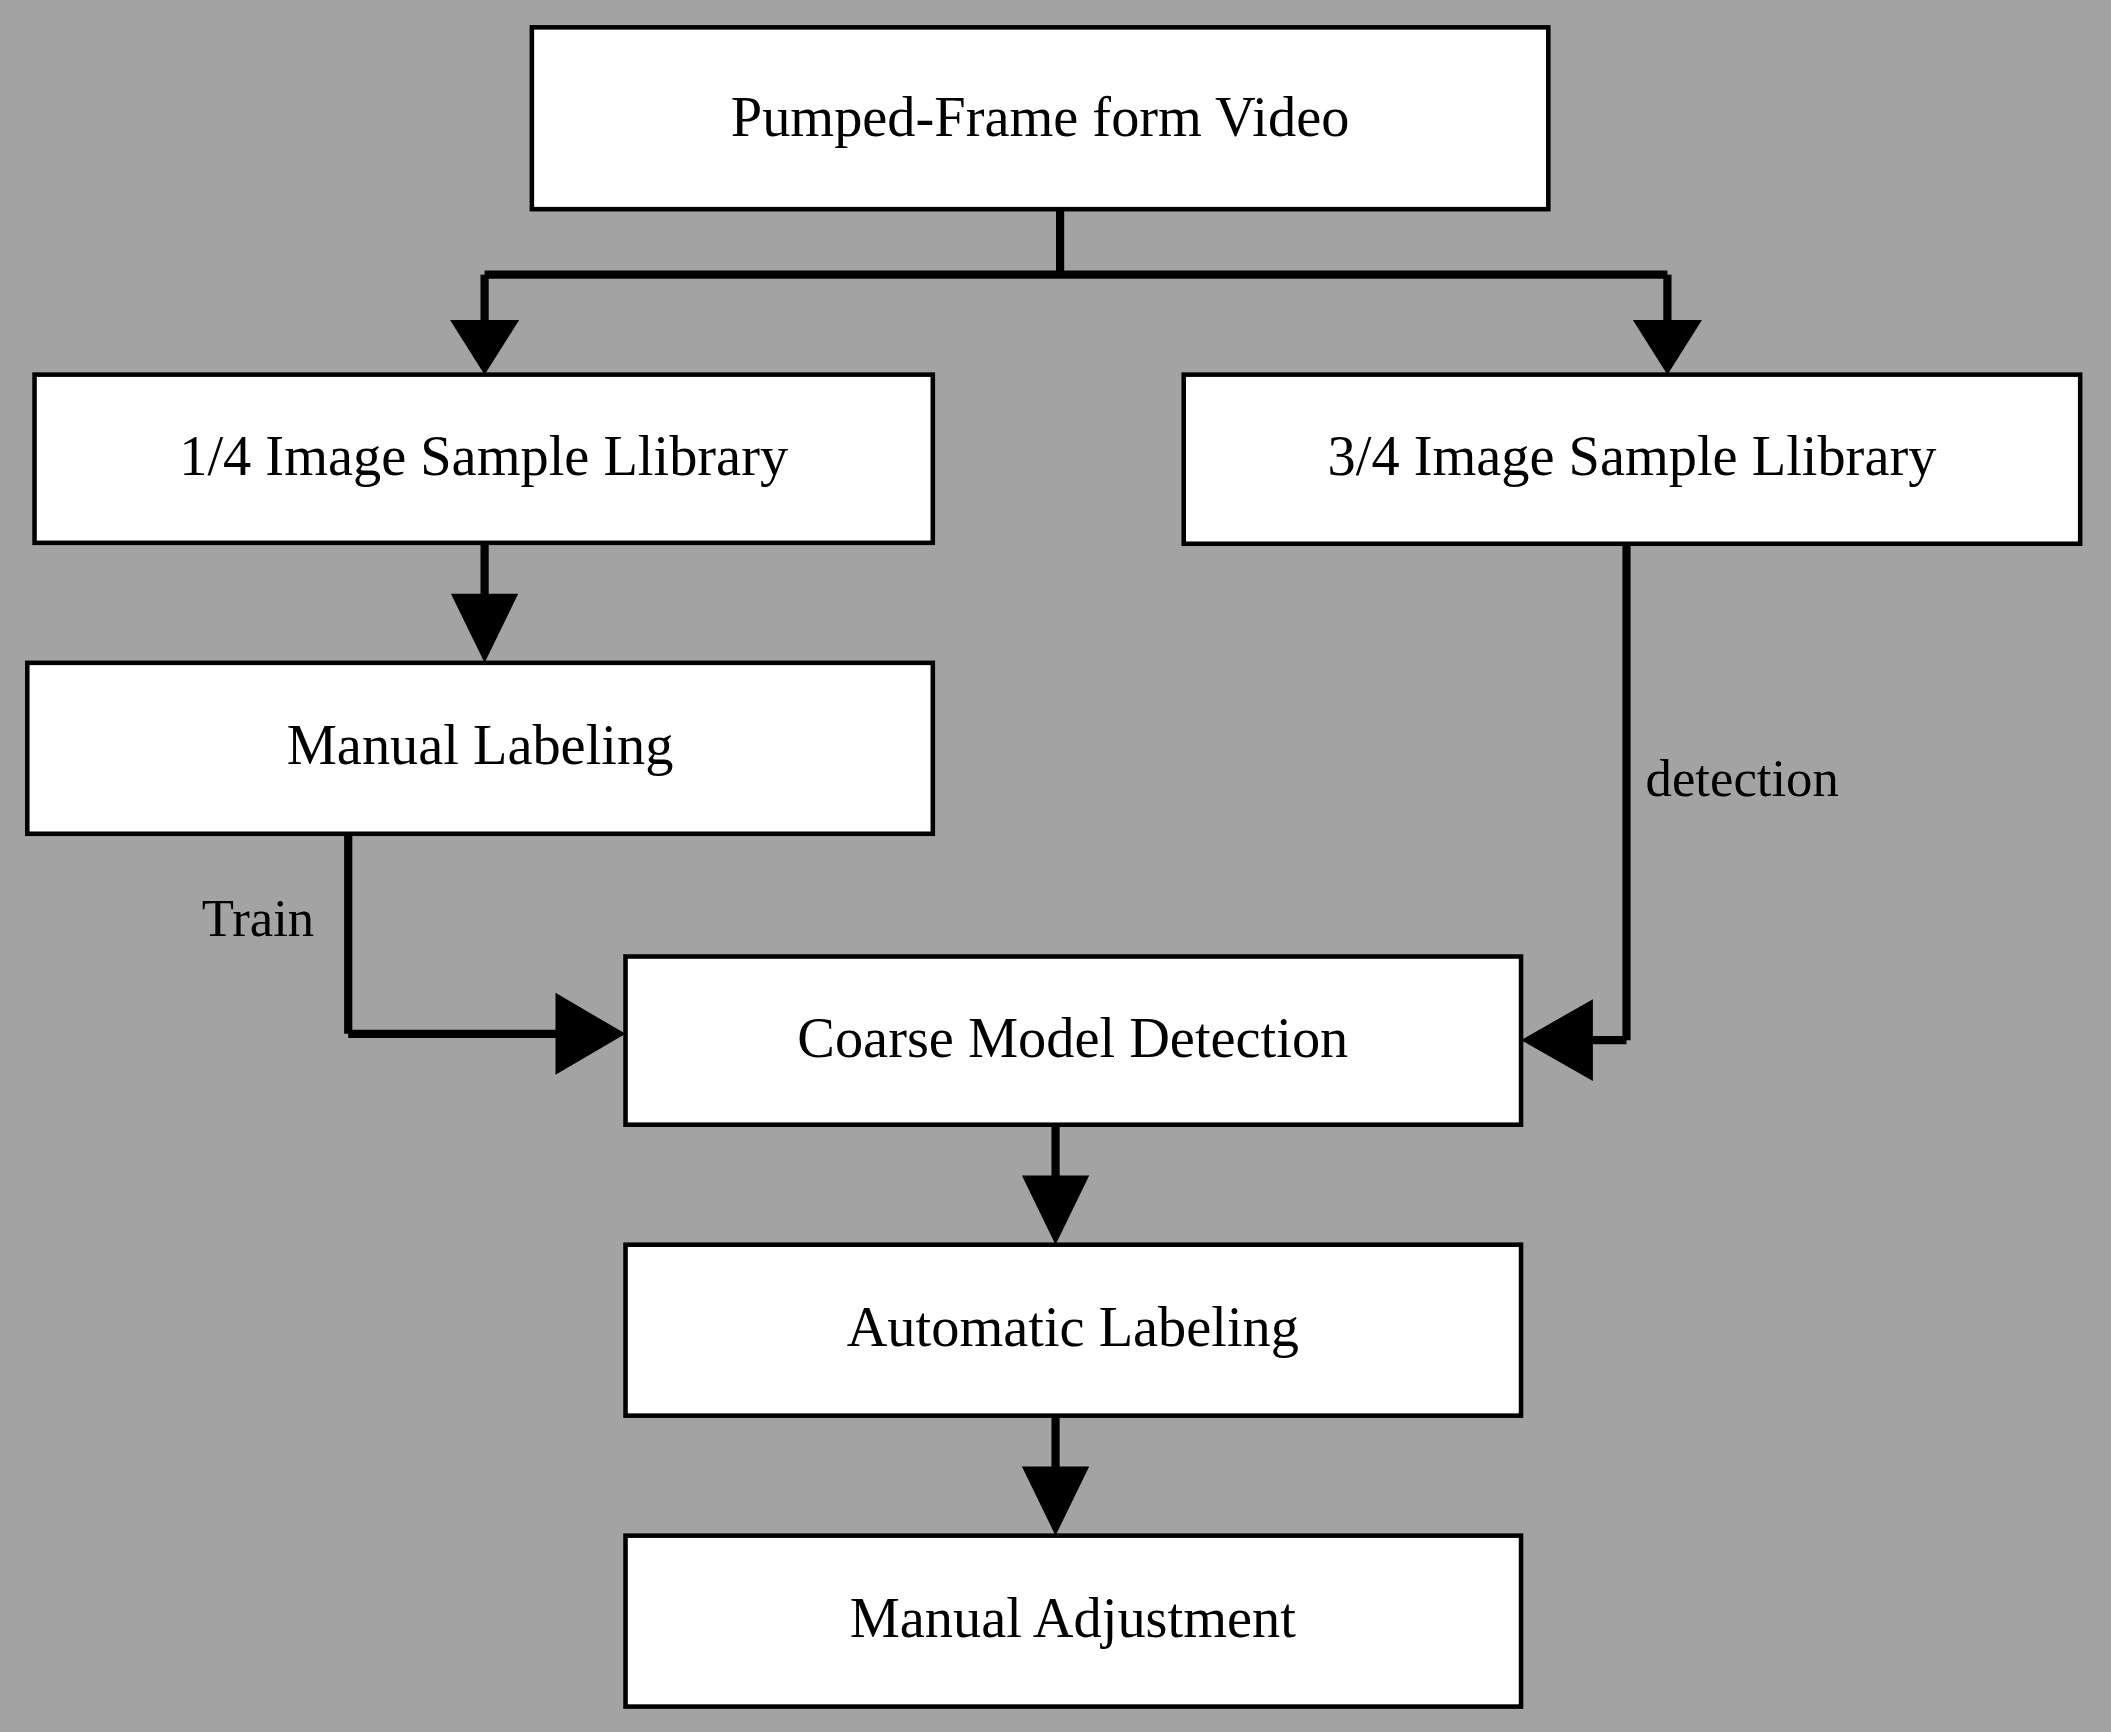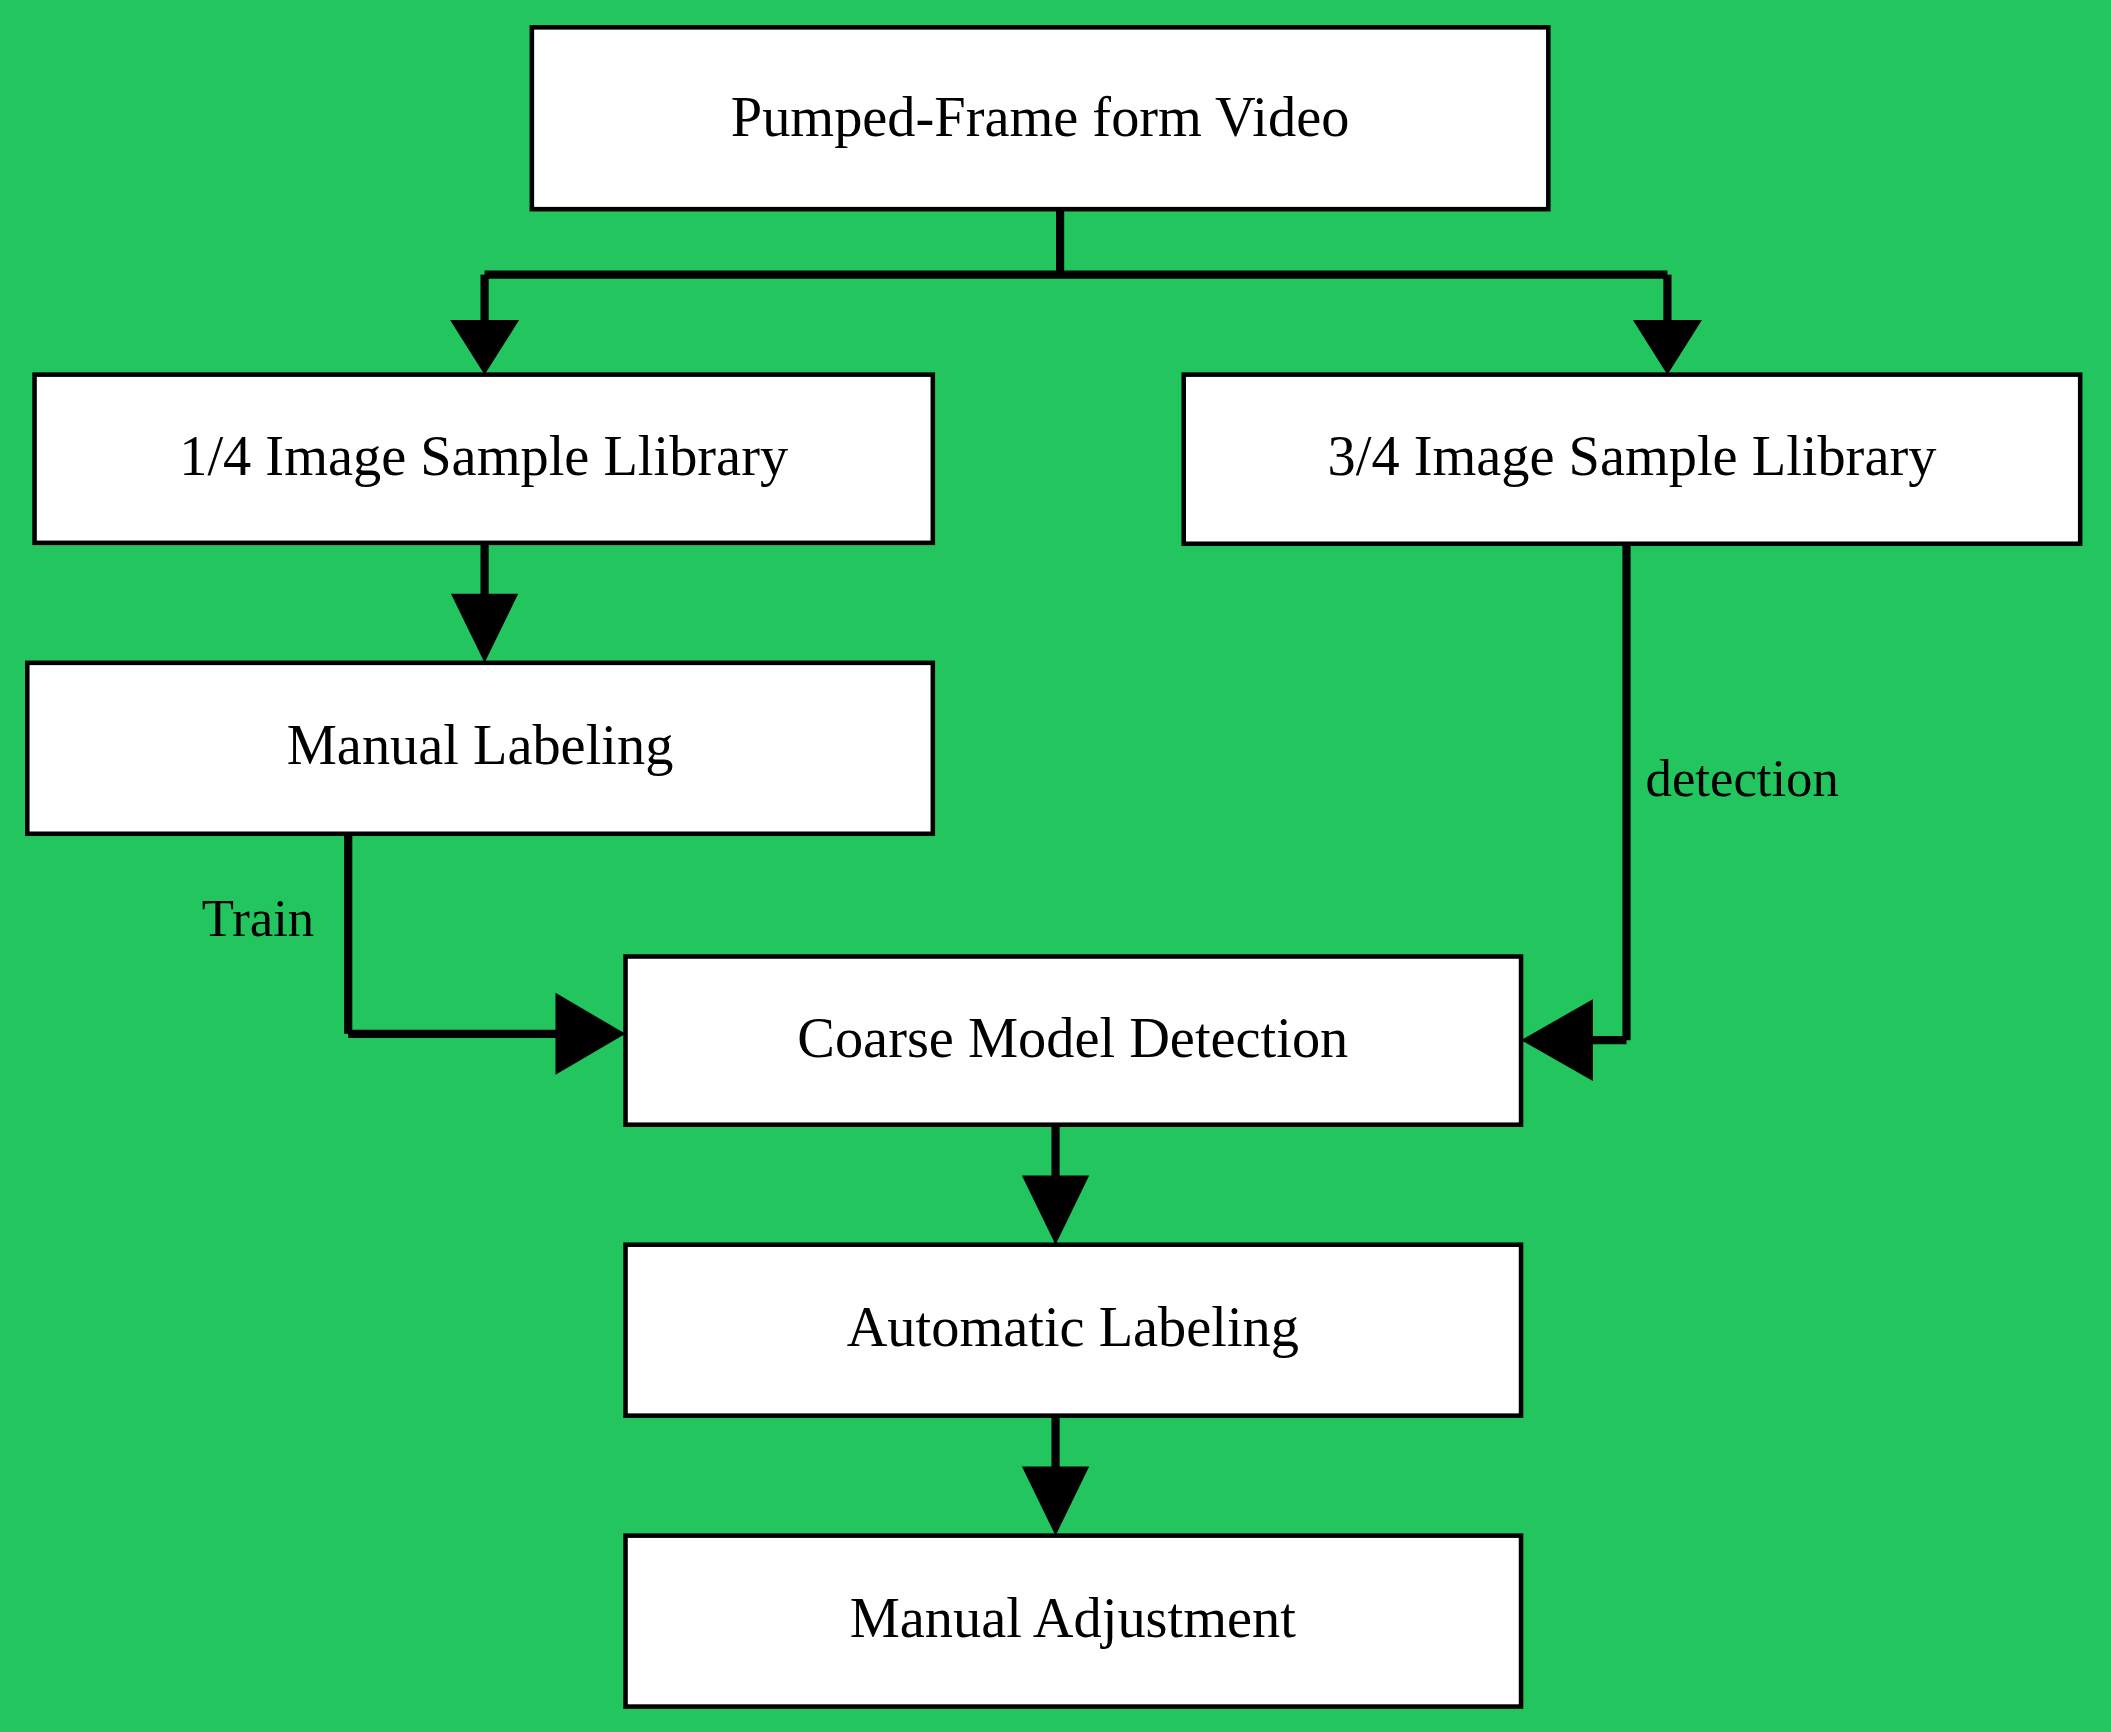--- a/index.html
+++ b/index.html
@@ -4,21 +4,21 @@
 <style>
   html, body {
     margin: 0;
     padding: 0;
     background: #ffffff;
   }
   #canvas {
     position: relative;
     width: 2112px;
     height: 1733px;
-    background: #22c55e;
+    background: #a3a3a3;
     overflow: hidden;
   }
   #flow-svg {
     position: absolute;
     left: 0;
     top: 0;
     width: 2112px;
     height: 1733px;
   }
   .node-rect {

